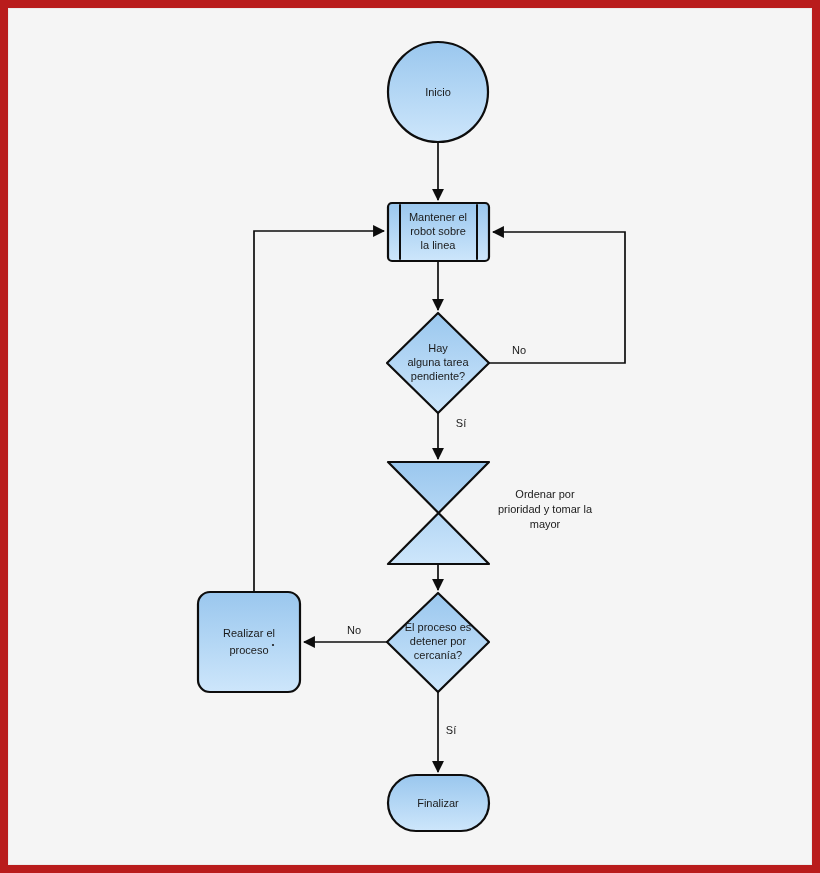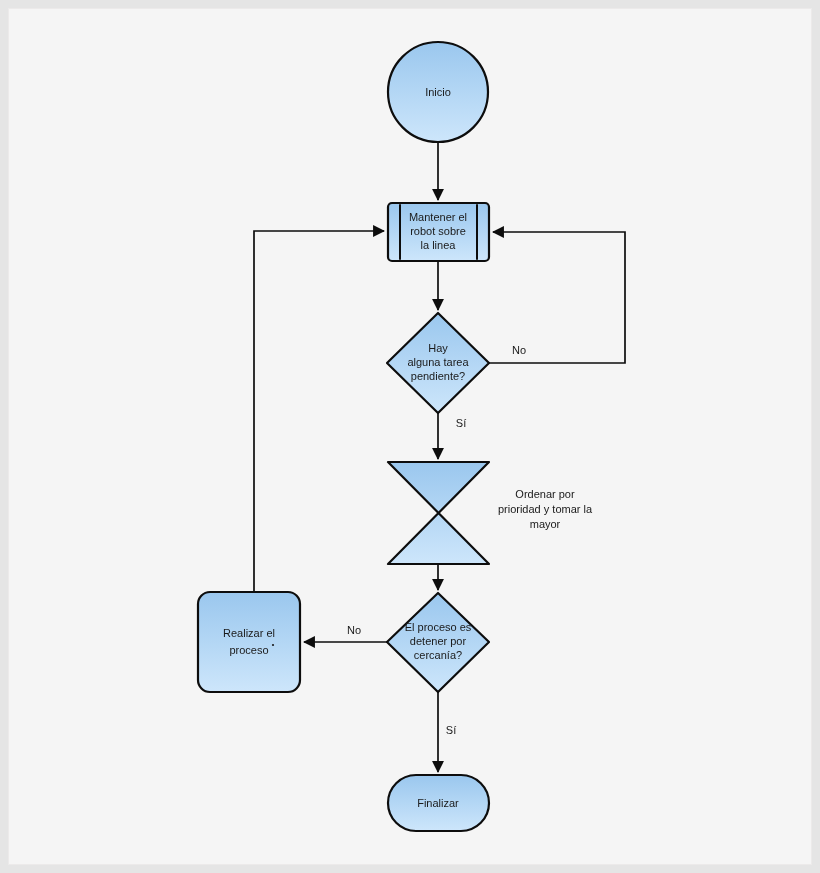--- a/index.html
+++ b/index.html
@@ -4,21 +4,21 @@
 <style>
   html, body {
     margin: 0;
     padding: 0;
     background: #ffffff;
   }
   #canvas {
     position: relative;
     width: 820px;
     height: 873px;
-    background: #e5e5e5;
+    background: #b91c1c;
     overflow: hidden;
     font-family: "Liberation Sans", sans-serif;
   }
   #page-sheet {
     position: absolute;
     left: 8px;
     top: 8px;
     width: 804px;
     height: 857px;
     background: #f5f5f5;

